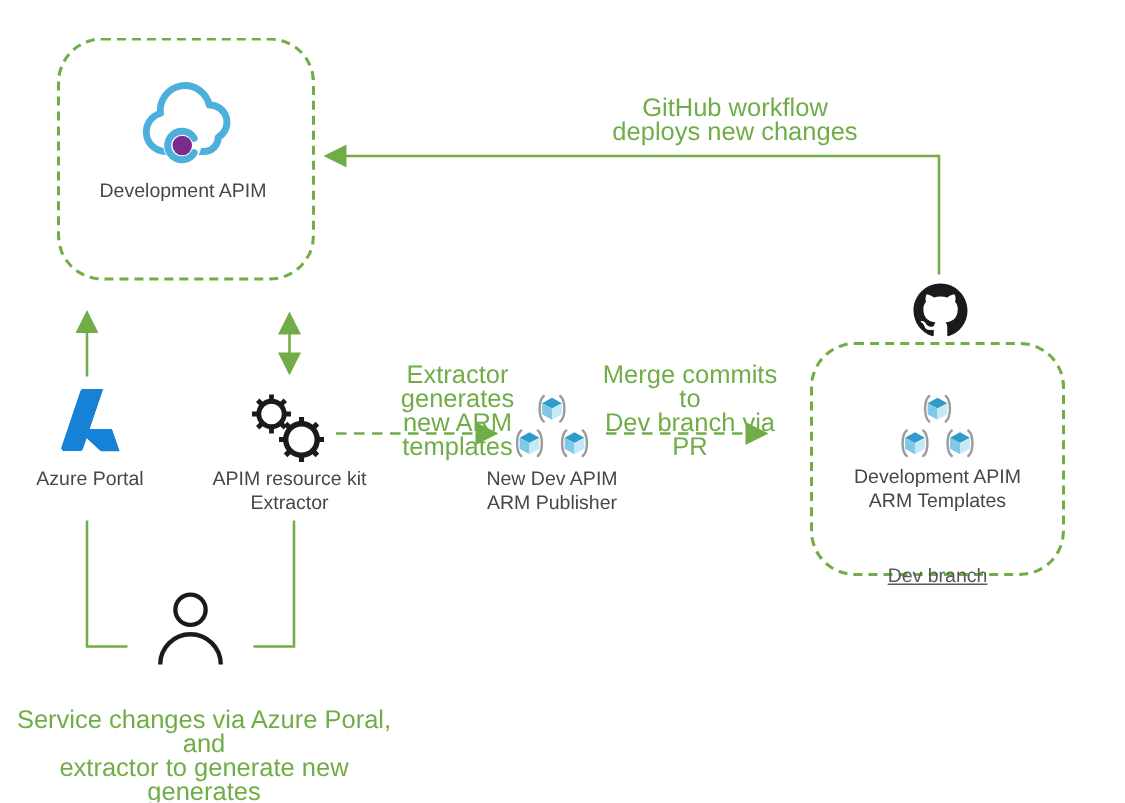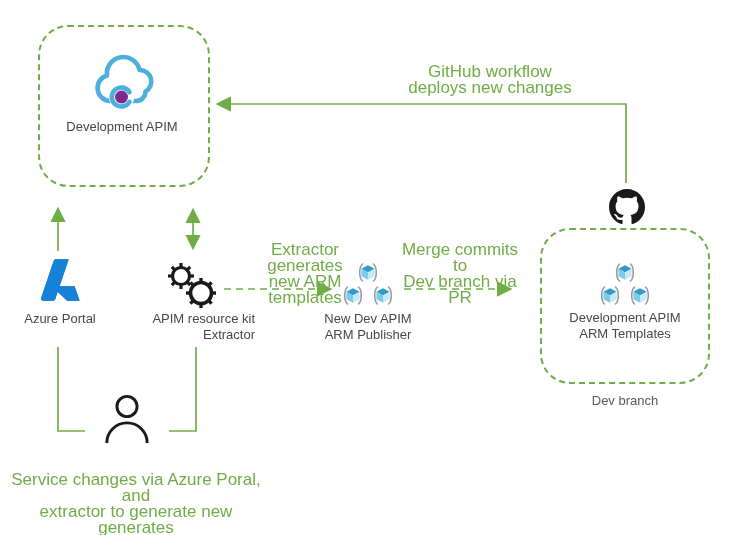--- a/index.html
+++ b/index.html
@@ -96,21 +96,21 @@
     </g>
     <circle class="s-blk-wh" cx="20" cy="19" r="8.5" stroke-width="3.2"></circle>
     <g class="s-blk" stroke-width="3.4">
       <line x1="40" y1="21" x2="40" y2="51" transform="rotate(0 40 36)"></line>
       <line x1="40" y1="21" x2="40" y2="51" transform="rotate(45 40 36)"></line>
       <line x1="40" y1="21" x2="40" y2="51" transform="rotate(90 40 36)"></line>
       <line x1="40" y1="21" x2="40" y2="51" transform="rotate(135 40 36)"></line>
     </g>
     <circle class="s-blk-wh" cx="40" cy="36" r="10.5" stroke-width="3.6"></circle>
   </svg>
-  <div class="abs lbl" style="left:131px;top:311px;width:124px;text-align:right;">APIM resource kit
+  <div class="abs lbl" style="left:131px;top:311px;width:124px;">APIM resource kit
 Extractor</div>
 
   <div class="abs note" style="left:200px;top:242px;width:124px;margin-left:43px;">Extractor generates
 new ARM templates</div>
 
   <svg class="abs" style="left:339px;top:262px" width="58" height="46" viewBox="0 0 58 46">
     <g transform="translate(18,0)">
       <path class="s-br" d="M5.5 2 C1.8 5 1.8 16 5.5 19"></path>
       <path class="s-br" d="M16.5 2 C20.2 5 20.2 16 16.5 19"></path>
       <polygon class="f-top" points="11,3.2 17.6,6.8 11,10.4 4.4,6.8"></polygon>
@@ -164,21 +164,21 @@
       <path class="s-br" d="M5.5 2 C1.8 5 1.8 16 5.5 19"></path>
       <path class="s-br" d="M16.5 2 C20.2 5 20.2 16 16.5 19"></path>
       <polygon class="f-top" points="11,3.2 17.6,6.8 11,10.4 4.4,6.8"></polygon>
       <polygon class="f-left" points="4.4,6.8 11,10.4 11,17.8 4.4,14.2"></polygon>
       <polygon class="f-right" points="11,10.4 17.6,6.8 17.6,14.2 11,17.8"></polygon>
     </g>
   </svg>
   <div class="abs lbl" style="left:548px;top:310px;width:154px;">Development APIM
 ARM Templates</div>
 
-  <div class="abs lbl caption" style="left:565px;top:393px;width:120px;">Dev branch</div>
+  <div class="abs lbl caption" style="left:565px;top:376px;width:120px;text-decoration:underline;">Dev branch</div>
 
   <svg class="abs" style="left:103px;top:394px" width="48" height="50" viewBox="0 0 48 52">
     <path class="s-blk" stroke-width="3" d="M3 51 A21 21 0 0 1 45 51"></path>
     <circle class="s-blk-wh" cx="24" cy="13" r="10.5" stroke-width="3"></circle>
   </svg>
 
   <div class="abs note" style="left:10px;top:472px;width:252px;">Service changes via Azure Poral, and
 extractor to generate new generates</div>
 
 </div>

